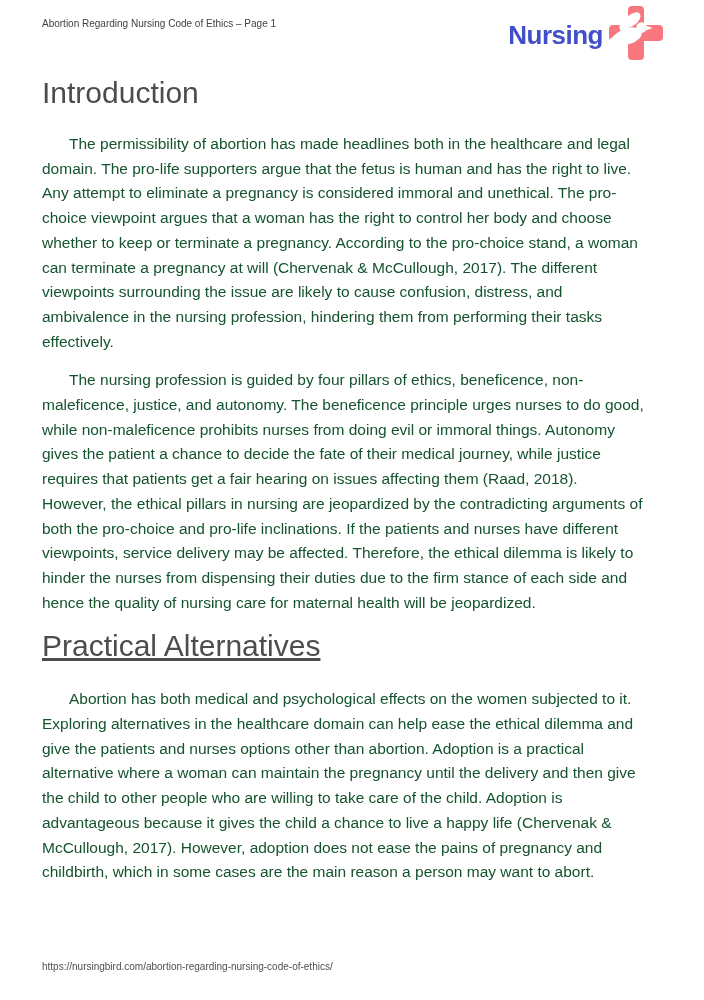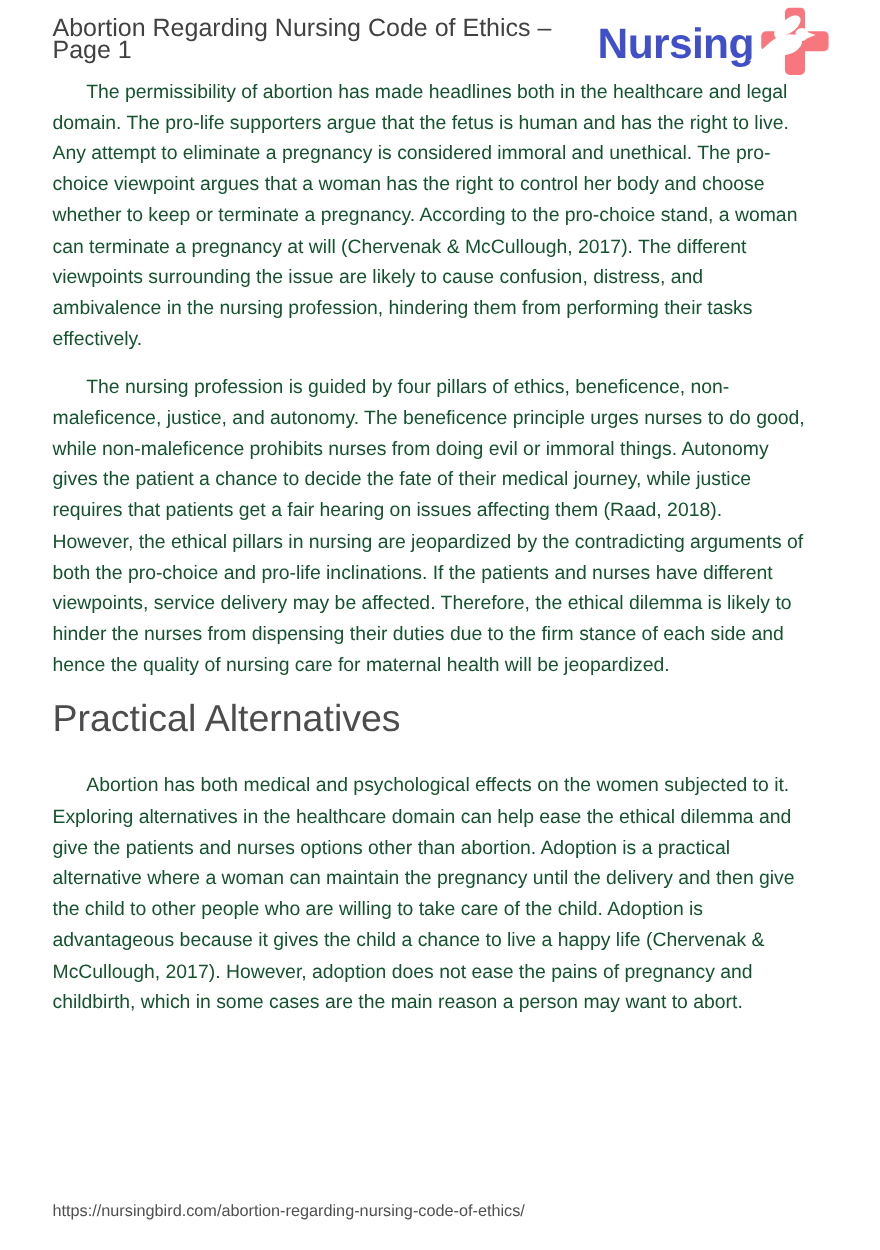--- a/index.html
+++ b/index.html
@@ -13,65 +13,65 @@
     padding: 14px 40px 0 42px;
     overflow: hidden;
   }
   
   .header-row {
     display: flex;
     justify-content: space-between;
     align-items: flex-start;
   }
   .doc-title {
-    font-size: 20px;
+    font-size: 10px;
     line-height: 17px;
     color: #414144;
     margin-top: 1px;
   }
   .logo {
     display: flex;
     align-items: center;
     margin-top: -6px;
     height: 54px;
     user-select: none;
   }
   .logo-word {
-    font-size: 34px;
+    font-size: 26px;
     font-weight: 700;
     letter-spacing: -0.5px;
     color: #4150C8;
     line-height: 54px;
   }
   .logo-mark { margin: 0 1px 0 -6px; }
   
   h1.section-heading {
     font-size: 30px;
     font-weight: 400;
     color: #4c4c4e;
     line-height: 34px;
     margin: 14px 0 22px 0;
   }
-  h1.section-heading.second { margin-top: 0; margin-bottom: 24px; }
+  h1.section-heading.second { margin-top: 0; margin-bottom: 24px; text-decoration: underline; }
   
   .body-paragraph {
     width: 645px;
     font-size: 15.5px;
     line-height: 24.7px;
     color: #14532d;
     text-indent: 27px;
     white-space: pre-line;
     margin: 0 0 14px 0;
   }
   
   .footer-url {
     position: absolute;
     left: 42px;
     top: 961px;
-    font-size: 13px;
+    font-size: 10px;
     color: #4f4f4f;
   }
 </style>
 </head>
 <body>
 
 <div class="page">
 
   <div class="header-row">
     <div class="doc-title">Abortion Regarding Nursing Code of Ethics – Page 1</div>
@@ -90,20 +90,21 @@
             <ellipse cx="23" cy="14" rx="10" ry="5.5" transform="rotate(-40 23 14)"></ellipse>
             <ellipse cx="16" cy="18" rx="7.5" ry="4.5" transform="rotate(-55 16 18)"></ellipse>
             <circle cx="32.5" cy="21.5" r="5.2"></circle>
             <polygon points="36.5,19.5 43.5,22 36.5,24.8"></polygon>
           </g>
         </svg>
       </span>
     </div>
   </div>
 
+  <h1 class="section-heading">Introduction</h1>
 
   <p class="body-paragraph">The permissibility of abortion has made headlines both in the healthcare and legal
 domain. The pro-life supporters argue that the fetus is human and has the right to live.
 Any attempt to eliminate a pregnancy is considered immoral and unethical. The pro-
 choice viewpoint argues that a woman has the right to control her body and choose
 whether to keep or terminate a pregnancy. According to the pro-choice stand, a woman
 can terminate a pregnancy at will (Chervenak &amp; McCullough, 2017). The different
 viewpoints surrounding the issue are likely to cause confusion, distress, and
 ambivalence in the nursing profession, hindering them from performing their tasks
 effectively.</p>

